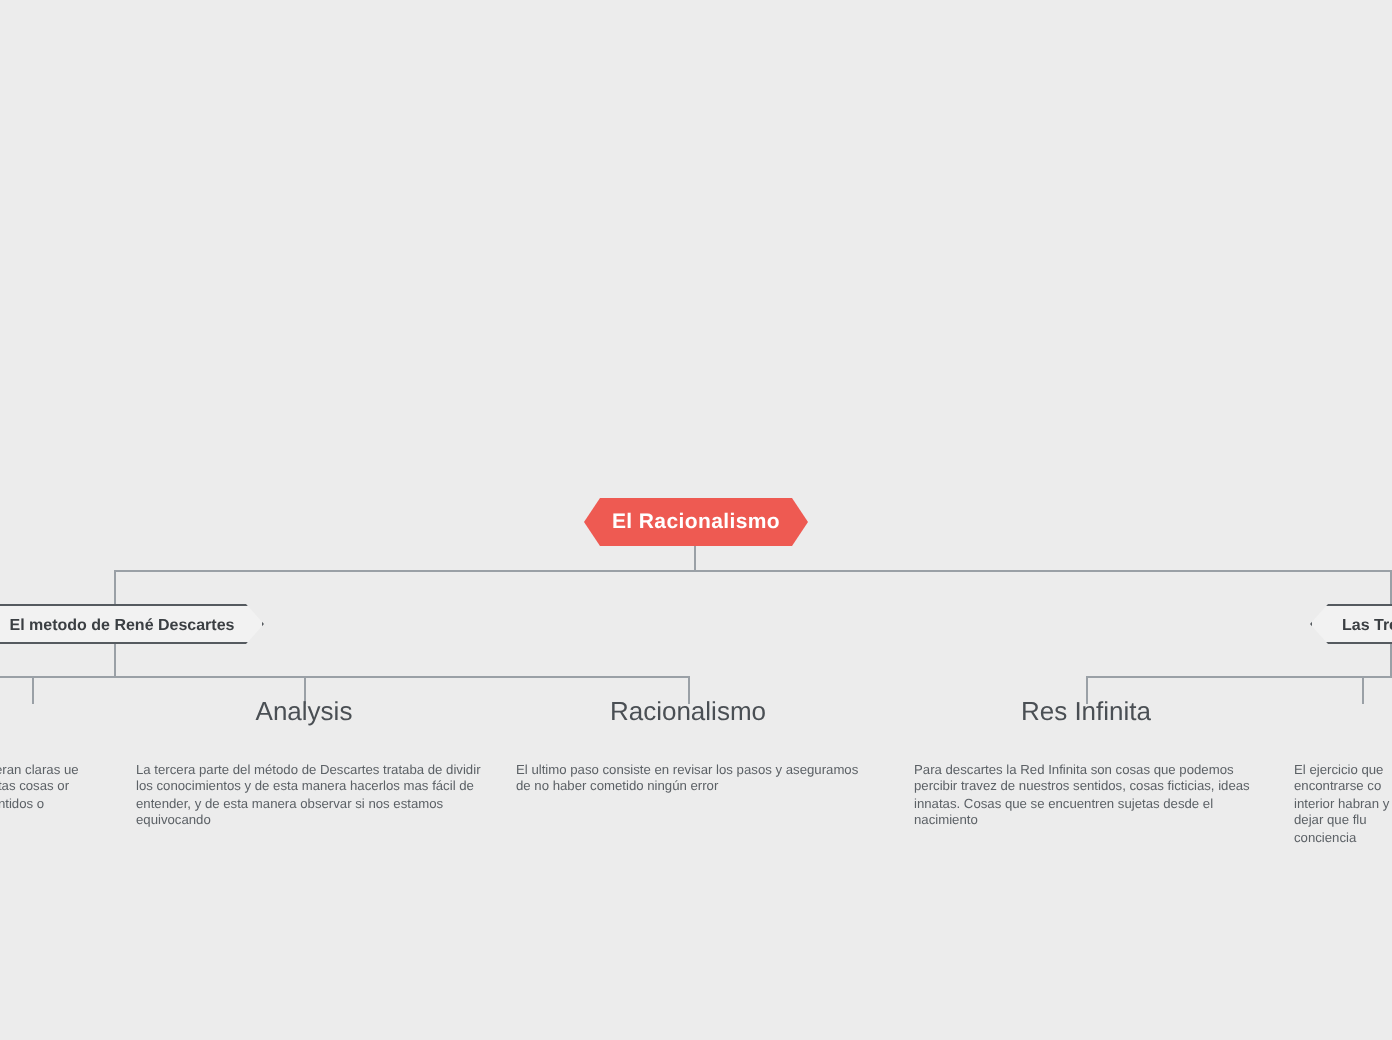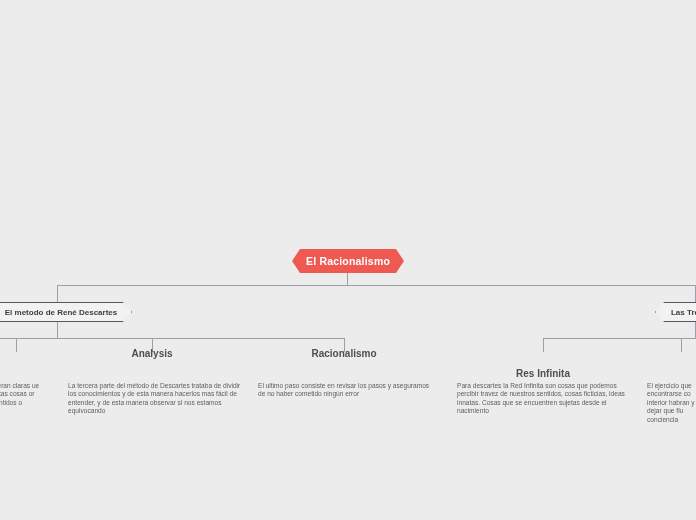--- a/index.html
+++ b/index.html
@@ -54,22 +54,22 @@
     clip-path: polygon(9px 0, calc(100% - 9px) 0, 100% 50%, calc(100% - 9px) 100%, 9px 100%, 0 50%);
     text-align: center;
     white-space: nowrap;
     padding: 0 6px;
   }
 
   
   .leaf-label {
     position: absolute;
     color: #4a4f54;
-    font-size: 10px;
-    font-weight: bold;
+    font-size: 13px;
+    font-weight: normal;
     white-space: nowrap;
     text-align: center;
   }
 
   
   .leaf-text {
     position: absolute;
     color: #5c6166;
     font-size: 6.6px;
     line-height: 1.28;
@@ -110,21 +110,21 @@
   <div class="node root-node" style="left:292px; top:249px; width:112px; height:24px;">El Racionalismo</div>
 
   <div class="node branch-node" style="left:-10px; top:302px; width:142px; height:20px;">El metodo de René Descartes</div>
 
   <div class="node branch-node" style="left:655px; top:302px; width:60px; height:20px;">Las Tre</div>
 
   <div class="leaf-label" style="left:112px; top:348px; width:80px;">Analysis</div>
 
   <div class="leaf-label" style="left:304px; top:348px; width:80px;">Racionalismo</div>
 
-  <div class="leaf-label" style="left:503px; top:348px; width:80px;margin-top:20px;">Res Infinita</div>
+  <div class="leaf-label" style="left:503px; top:348px; width:80px;">Res Infinita</div>
 
   <div class="leaf-text" style="left:-8px; top:382px; width:52px;">fueran claras ue estas cosas or sentidos o</div>
 
   <div class="leaf-text" style="left:68px; top:382px; width:178px;">La tercera parte del método de Descartes trataba de dividir los conocimientos y de esta manera hacerlos mas fácil de entender, y de esta manera observar si nos estamos equivocando</div>
 
   <div class="leaf-text" style="left:258px; top:382px; width:180px;">El ultimo paso consiste en revisar los pasos y aseguramos de no haber cometido ningún error</div>
 
   <div class="leaf-text" style="left:457px; top:382px; width:180px;">Para descartes la Red Infinita son cosas que podemos percibir travez de nuestros sentidos, cosas ficticias, ideas innatas. Cosas que se encuentren sujetas desde el nacimiento</div>
 
   <div class="leaf-text" style="left:647px; top:382px; width:56px;">El ejercicio que encontrarse co interior habran y dejar que flu conciencia</div>

